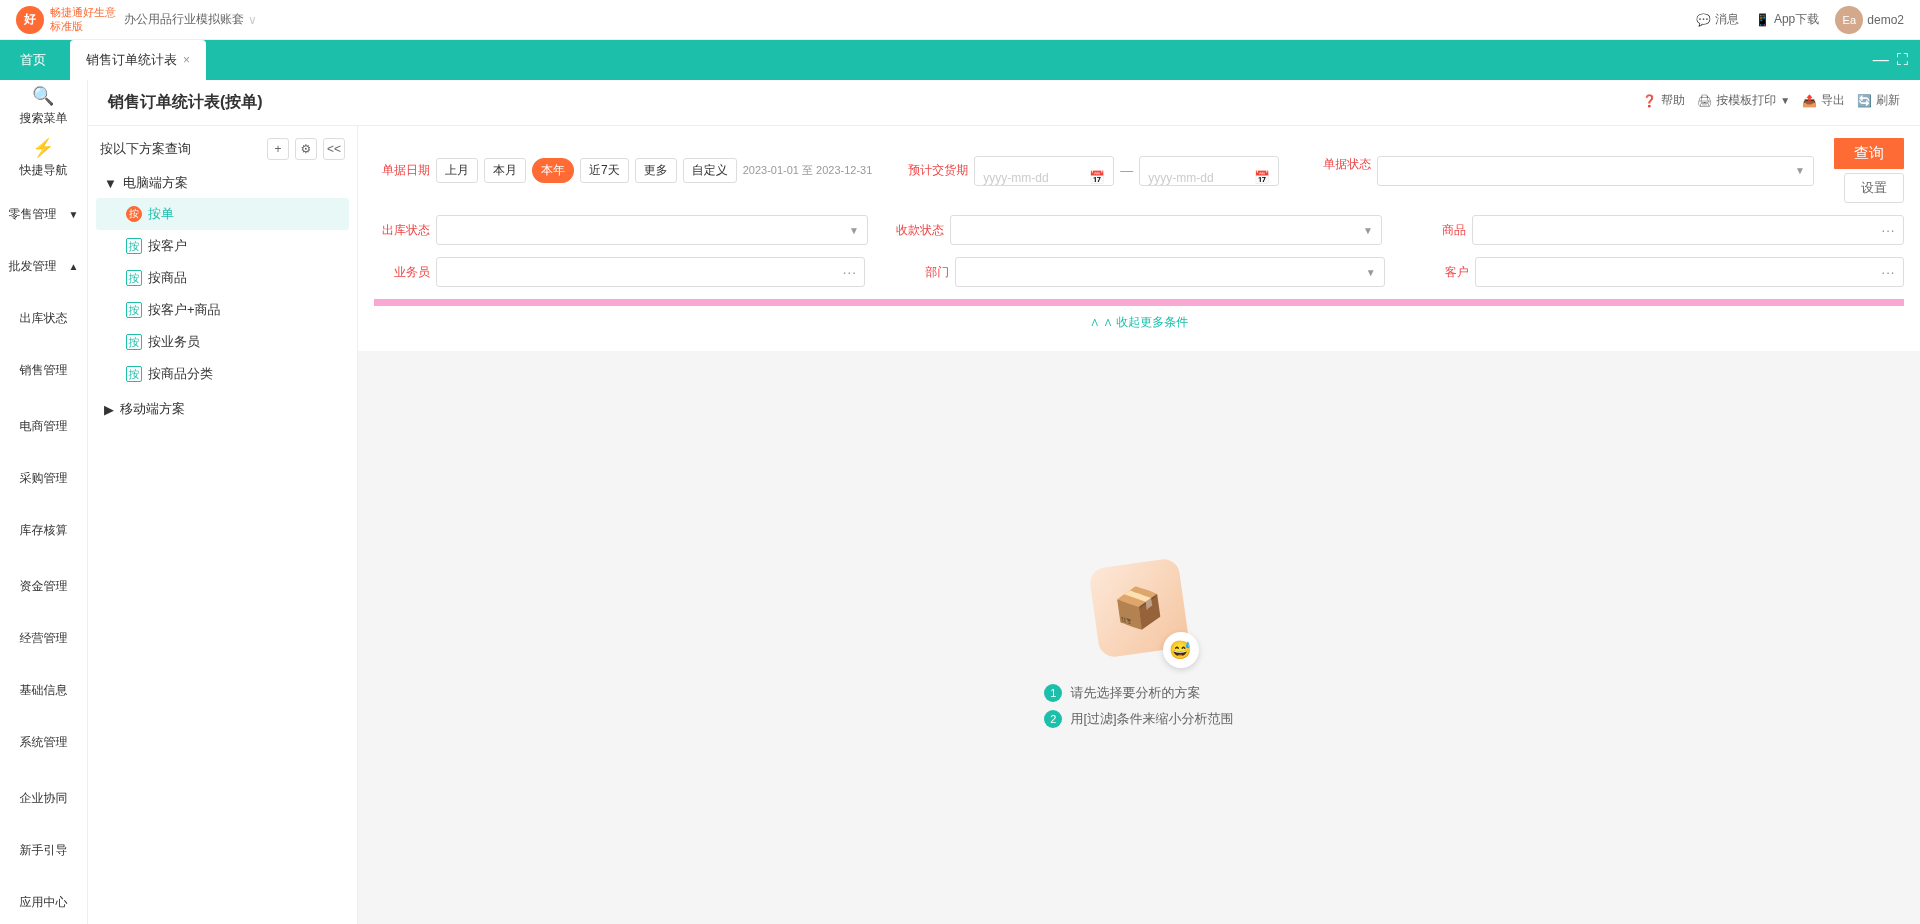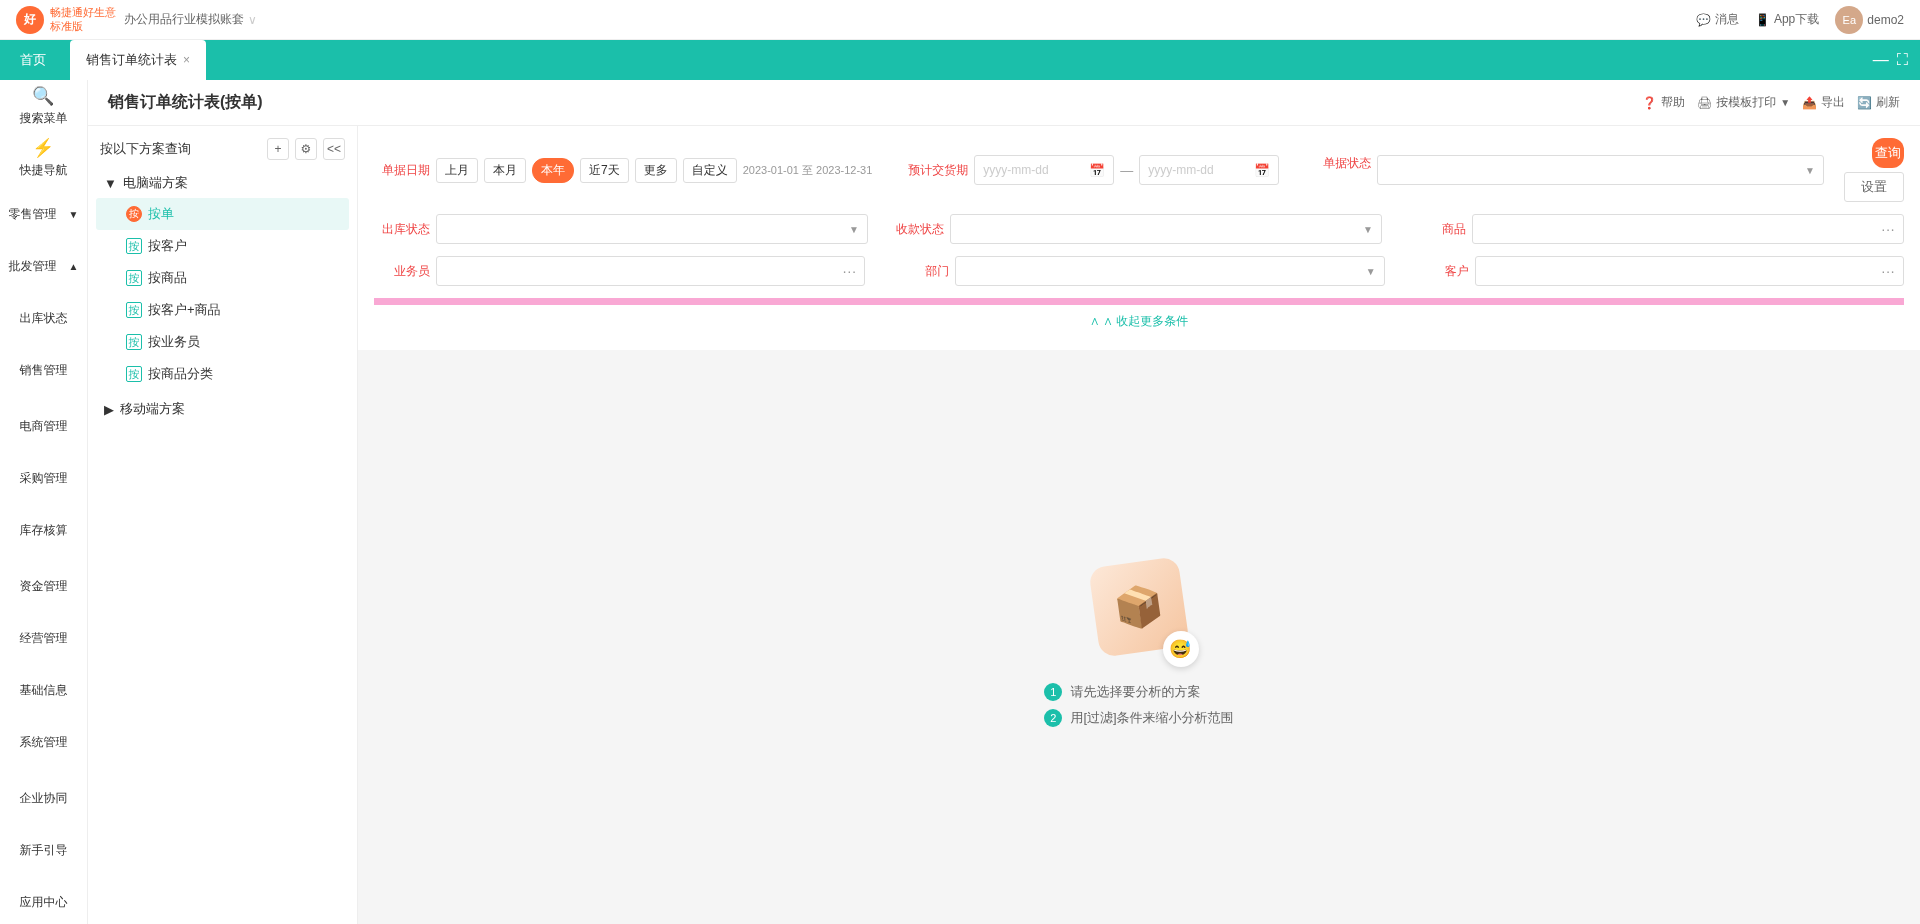--- a/index.html
+++ b/index.html
@@ -29,21 +29,21 @@
     .main-content { display: flex; flex: 1; overflow: hidden; }
 
     
     .sidebar { width: 88px; background: #fff; border-right: 1px solid #eee; display: flex; flex-direction: column; overflow-y: auto; flex-shrink: 0; }
     .sidebar-divider { height: 1px; background: #eee; margin: 2px 8px; }
 
     
     .page-area { flex: 1; display: flex; flex-direction: column; overflow: hidden; }
 
     
-    .page-header { background: #fff; padding: 12px 20px 0; border-bottom: 1px solid #eee; flex-shrink: 0; display: flex; align-items: center; justify-content: space-between; }
+    .page-header { background: #fff; padding: 12px 20px 0; border-bottom: 1px solid #eee; flex-shrink: 0; display: flex; align-items: flex-start; justify-content: space-between; }
     .page-title { font-size: 16px; font-weight: bold; color: #333; padding-bottom: 12px; }
     .page-header-actions { display: flex; align-items: center; gap: 12px; padding-bottom: 12px; font-size: 12px; color: #666; }
     .page-header-action { display: flex; align-items: center; gap: 4px; cursor: pointer; }
 
     
     .content-area { display: flex; flex: 1; overflow: hidden; }
 
     
     .left-panel { width: 270px; background: #fff; border-right: 1px solid #eee; flex-shrink: 0; overflow-y: auto; }
     .left-panel-header { padding: 12px 12px 8px; display: flex; align-items: center; justify-content: space-between; }
@@ -66,27 +66,27 @@
     .filter-area { background: #fff; padding: 12px 16px; margin: 0; flex-shrink: 0; }
     .filter-row { display: flex; align-items: center; gap: 12px; margin-bottom: 12px; flex-wrap: wrap; }
     .filter-row:last-child { margin-bottom: 0; }
     .filter-label { font-size: 12px; color: #ef4444; white-space: nowrap; min-width: 56px; text-align: right; }
     .date-btn { padding: 3px 8px; border: 1px solid #ddd; border-radius: 3px; font-size: 12px; cursor: pointer; color: #333; background: #fff; }
     .date-btn.active { background: #ff6b35; color: #fff; border-color: #ff6b35; border-radius: 12px; }
     .date-range-text { font-size: 11px; color: #999; }
     .filter-select { flex: 1; height: 30px; border: 1px solid #ddd; border-radius: 3px; padding: 0 8px; font-size: 12px; color: #333; outline: none; background: #fff; display: flex; align-items: center; justify-content: space-between; cursor: pointer; }
     .filter-select-arrow { color: #999; font-size: 10px; }
     .filter-dots { color: #999; font-size: 14px; cursor: pointer; }
-    .date-input { height: 30px; border: 1px solid #ddd; border-radius: 3px; padding: 0 8px; font-size: 12px; color: #999; outline: none; background: #fff; display: flex; align-items: center; width: 140px; justify-content: space-between; cursor: pointer; }
+    .date-input { height: 30px; border: 1px solid #ddd; border-radius: 3px; padding: 0 8px; font-size: 12px; color: #999; outline: none; background: #fff; display: flex; align-items: flex-end; width: 140px; justify-content: space-between; cursor: pointer; }
     .date-icon { color: #e67e22; font-size: 13px; }
     .filter-dash { color: #999; }
 
     
     .action-buttons { display: flex; flex-direction: column; gap: 4px; flex-shrink: 0; align-items: flex-end; padding-left: 8px; }
-    .btn-primary { background: #ff6b35; color: #fff; border: none; padding: 6px 3px; border-radius: 12px; font-size: 13px; cursor: pointer; white-space: nowrap; }
+    .btn-primary { background: #ff6b35; color: #fff; border: none; padding: 6px 20px; border-radius: 1px; font-size: 15px; cursor: pointer; white-space: nowrap; }
     .btn-secondary { background: #fff; color: #666; border: 1px solid #ddd; padding: 5px 16px; border-radius: 3px; font-size: 13px; cursor: pointer; white-space: nowrap; }
 
     
     .collapse-bar { text-align: center; padding: 8px; background: #fff; border-top: 7px solid #f9a8d4; cursor: pointer; color: #1bbfaa; font-size: 12px; }
 
     
     .empty-state { flex: 1; display: flex; flex-direction: column; align-items: center; justify-content: center; gap: 16px; }
     .empty-text { display: flex; flex-direction: column; gap: 8px; }
     .empty-text-item { display: flex; align-items: center; gap: 8px; font-size: 13px; color: #666; }
     .empty-text-num { width: 18px; height: 18px; border-radius: 50%; background: #1bbfaa; color: #fff; display: flex; align-items: center; justify-content: center; font-size: 11px; flex-shrink: 0; }

